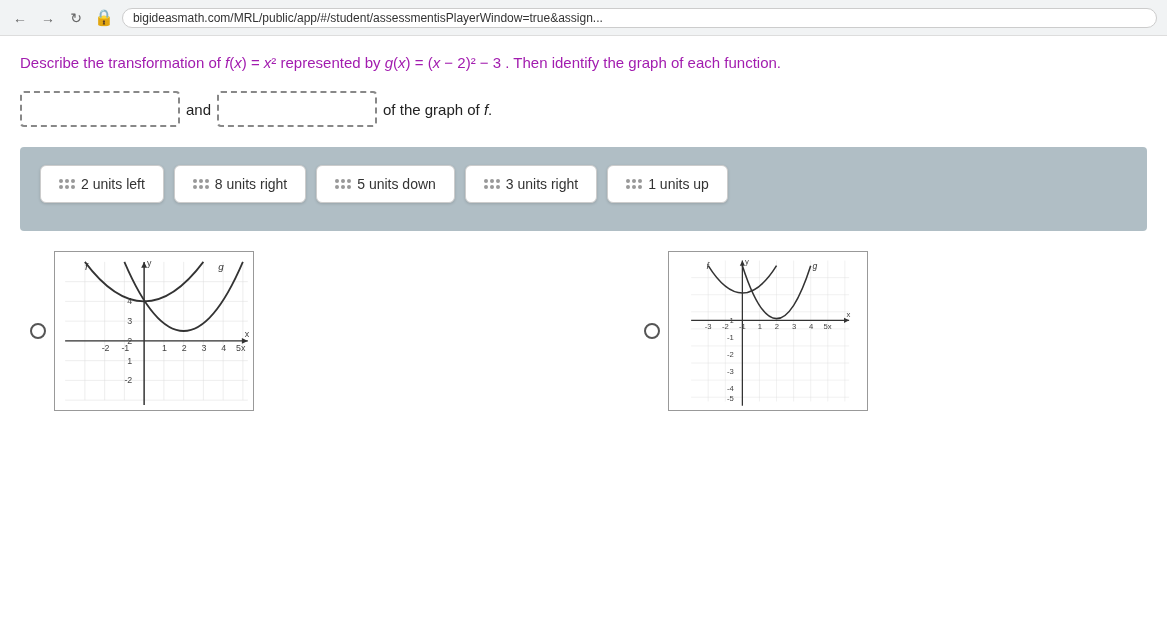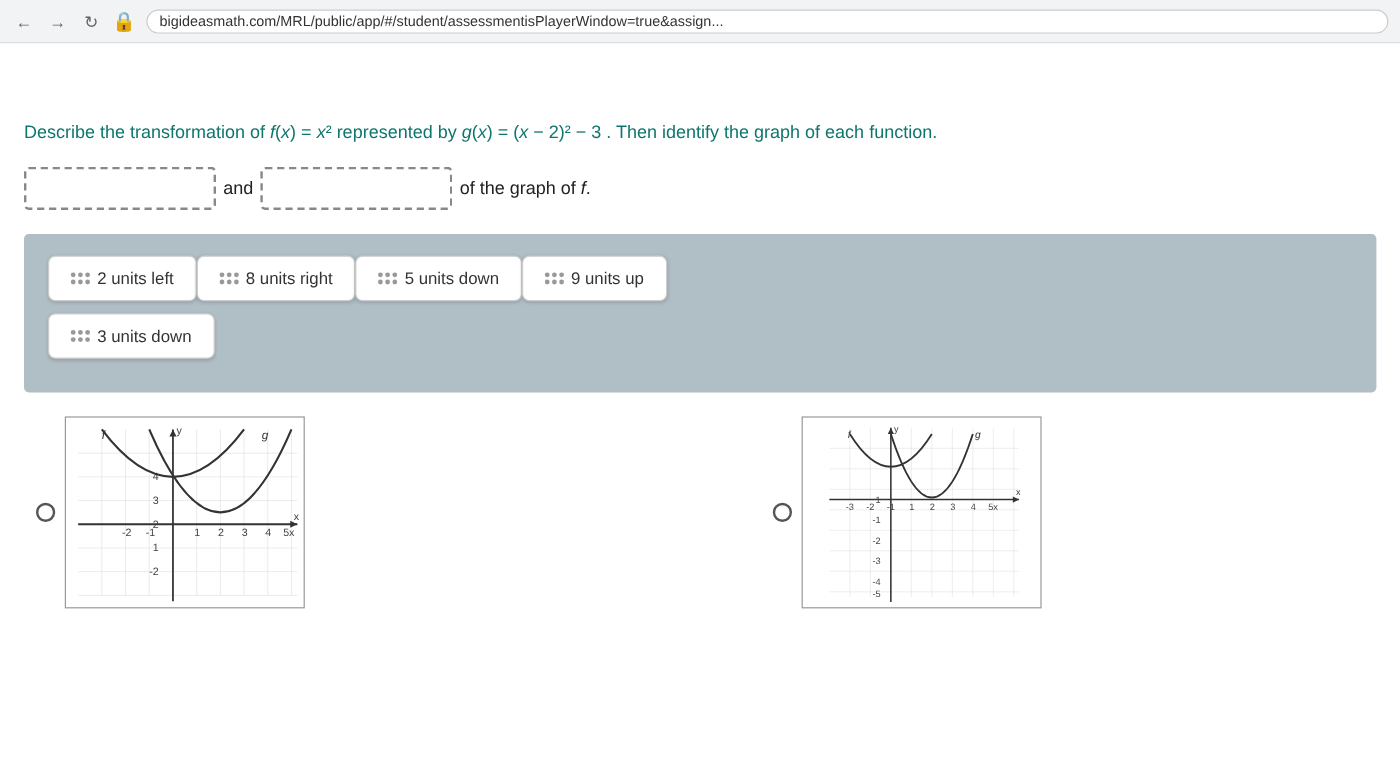--- a/index.html
+++ b/index.html
@@ -39,24 +39,23 @@
       color: #333;
     }
 
     
     .main-content {
       padding: 16px 20px;
     }
 
     .problem-title {
       font-size: 15px;
-      color: #0f766e;
+      color: #a21caf;
       margin-bottom: 18px;
       line-height: 1.4;
-      margin-top: 48px;
     }
 
     .translation-row {
       display: flex;
       align-items: center;
       gap: 6px;
       margin-bottom: 20px;
       font-size: 15px;
       color: #222;
     }
@@ -76,21 +75,21 @@
     .tiles-area {
       background: #b0bec5;
       padding: 18px 20px;
       border-radius: 4px;
       margin-bottom: 20px;
     }
 
     .tiles-row {
       display: flex;
       flex-wrap: wrap;
-      gap: 0;
+      gap: 10px;
       margin-bottom: 10px;
       align-items: center;
     }
 
     .tile {
       background: #fff;
       border: 1px solid #ccc;
       border-radius: 6px;
       padding: 10px 18px;
       font-size: 14px;
@@ -245,34 +244,32 @@
       </div>
       <div class="tile">
         <div class="tile-dots">
           <div class="tile-dot"></div>
             <div class="tile-dot"></div>
             <div class="tile-dot"></div>
           <div class="tile-dot"></div>
             <div class="tile-dot"></div>
             <div class="tile-dot"></div>
         </div>
-        <span>9 units up</span>
-      </div>
-    </div>
-    <div class="tiles-row">
-      <div class="tile">
-        <div class="tile-dots">
-          <div class="tile-dot"></div>
-            <div class="tile-dot"></div>
-            <div class="tile-dot"></div>
-          <div class="tile-dot"></div>
-            <div class="tile-dot"></div>
-            <div class="tile-dot"></div>
-        </div>
-        <span>3 units down</span>
+        <span>3 units right</span>
+      </div>
+      <div class="tile">
+        <div class="tile-dots">
+          <div class="tile-dot"></div>
+            <div class="tile-dot"></div>
+            <div class="tile-dot"></div>
+          <div class="tile-dot"></div>
+            <div class="tile-dot"></div>
+            <div class="tile-dot"></div>
+        </div>
+        <span>1 units up</span>
       </div>
     </div>
   </div>
 
   <div class="graphs-area">
 
     <div class="graph-container">
       <div class="graph-radio"></div>
       <div class="graph-box">
         <svg class="graph-svg" viewBox="0 0 200 160">

